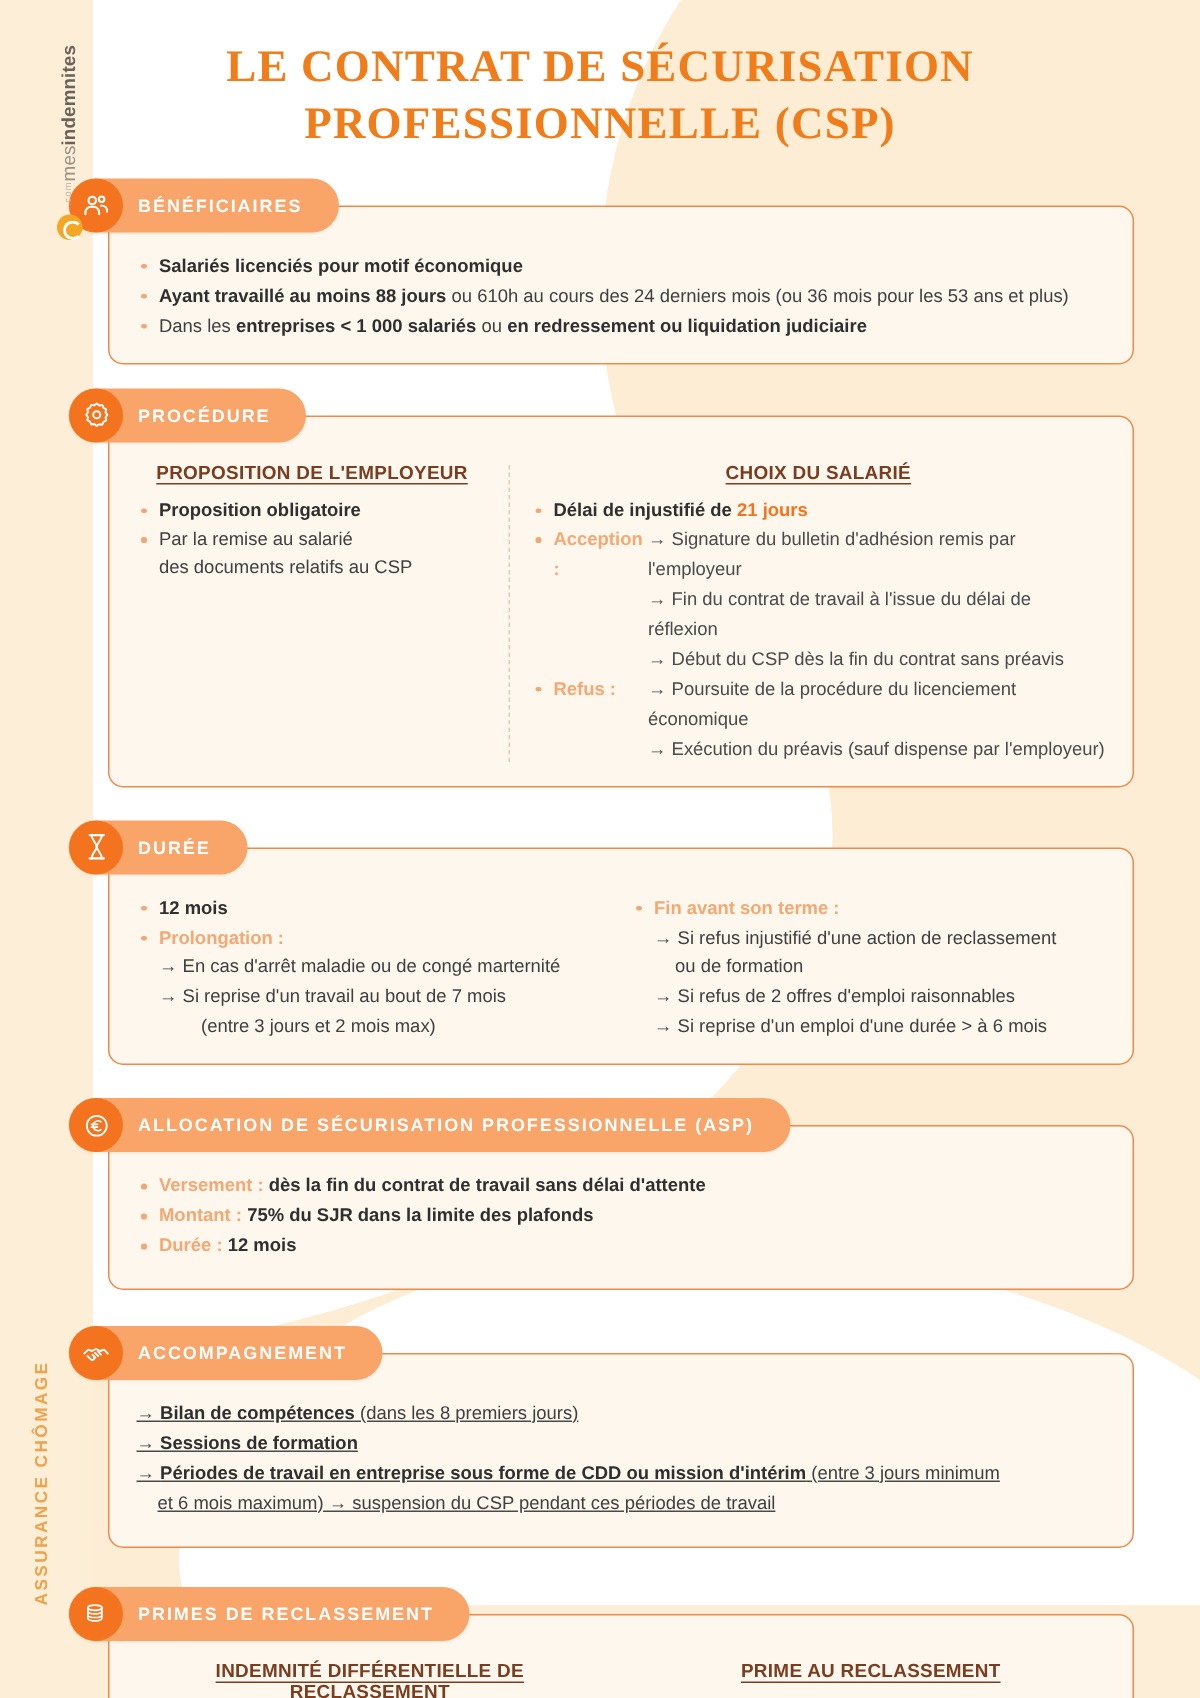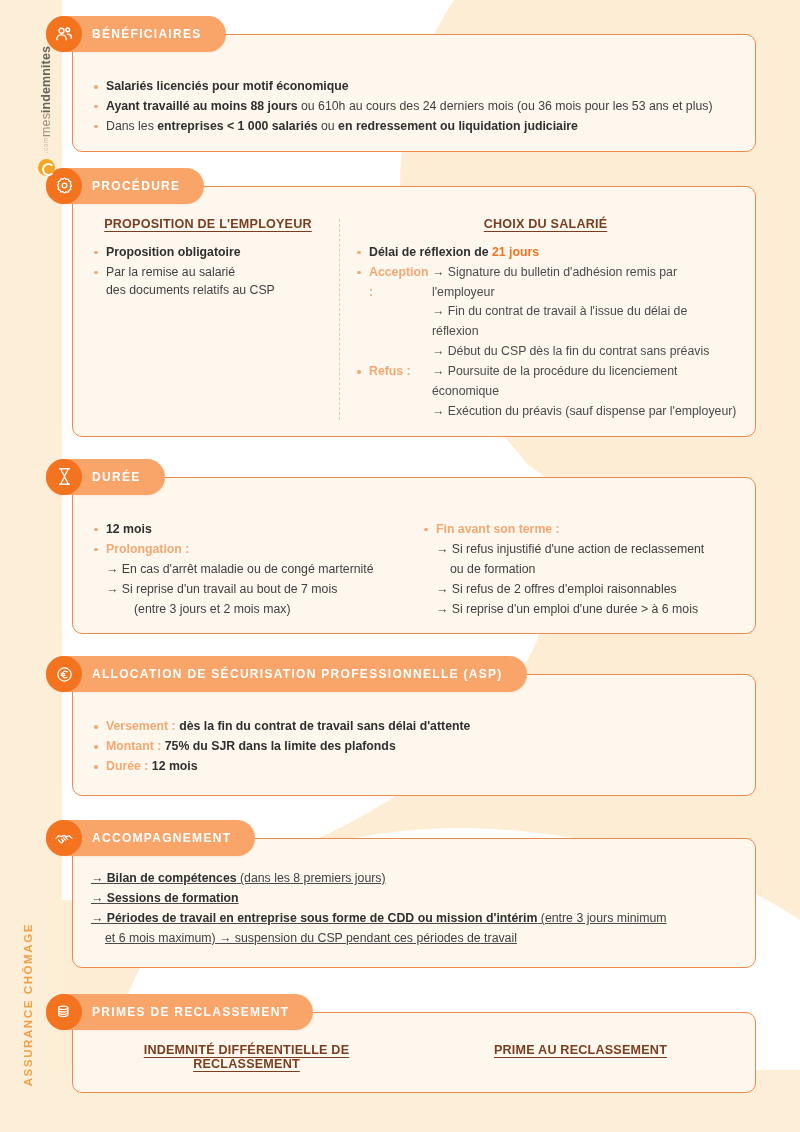--- a/index.html
+++ b/index.html
@@ -178,21 +178,21 @@
     position: relative;
     margin-top: -18px;
     background: #fef7ee;
     border: 1.3px solid #ef8a4a;
     border-radius: 10px;
     padding: 26px 18px 14px 18px;
   }
   .card-inner { padding-top: 4px; }
 
   
-  ul.bl { list-style: none; margin-top: 12px; }
+  ul.bl { list-style: none; }
   ul.bl > li {
     position: relative;
     padding-left: 15px;
     font-size: 12.3px;
     line-height: 1.62;
     color: #3f3f3f;
   }
   ul.bl > li::before {
     content: "";
     position: absolute;
@@ -264,20 +264,24 @@
 <div class="page">
 
   <div class="logo-vert">
     <div class="logo-text"><span>mes</span><b>indemnites</b></div>
     <div class="logo-dot">.com</div>
     <div class="logo-mark"></div>
   </div>
 
   <div class="side-label">ASSURANCE CHÔMAGE</div>
 
+  <div class="title">
+    <div>LE CONTRAT DE SÉCURISATION</div>
+    <div>PROFESSIONNELLE (CSP)</div>
+  </div>
 
   <div class="section" style="margin-top:16px;">
     <div class="badge">
       <span class="ico">
         <svg width="20" height="20" viewBox="0 0 24 24" fill="none" stroke="#fff" stroke-width="1.7" stroke-linecap="round" stroke-linejoin="round">
           <circle cx="9" cy="8" r="3"></circle>
             <path d="M3.5 19v-1.5A4.5 4.5 0 0 1 8 13h2a4.5 4.5 0 0 1 4.5 4.5V19"></path>
           <circle cx="16.5" cy="7" r="2.2"></circle>
             <path d="M16 12.2h1a3.8 3.8 0 0 1 3.8 3.8v1"></path>
         </svg>
@@ -312,21 +316,21 @@
             <li style="line-height:1.5;">
               <span class="reg">Par la remise au salarié</span><br>
               <span class="reg">des documents relatifs au CSP</span>
             </li>
           </ul>
         </div>
         <div class="divider"></div>
         <div class="col-b">
           <div class="col-title">CHOIX DU SALARIÉ</div>
           <ul class="bl">
-            <li><span class="b">Délai de réflexion de </span><span class="or">21 jours</span></li>
+            <li><span class="b">Délai de injustifié de </span><span class="or">21 jours</span></li>
           </ul>
           <div class="choice-row" style="margin-top:0;">
             <div class="lbl" style="padding-left:15px;position:relative;">
               <span style="position:absolute;left:3px;top:8px;width:3.5px;height:3.5px;border-radius:50%;background:#f0a975;"></span>
               <span>Acception :</span>
             </div>
             <div class="bodycol">
               <div class="sub-arrow">→ <span>Signature du bulletin d'adhésion remis par l'employeur</span></div>
               <div class="sub-arrow">→ <span>Fin du contrat de travail à l'issue du délai de réflexion</span></div>
               <div class="sub-arrow">→ <span>Début du CSP dès la fin du contrat sans préavis</span></div>

